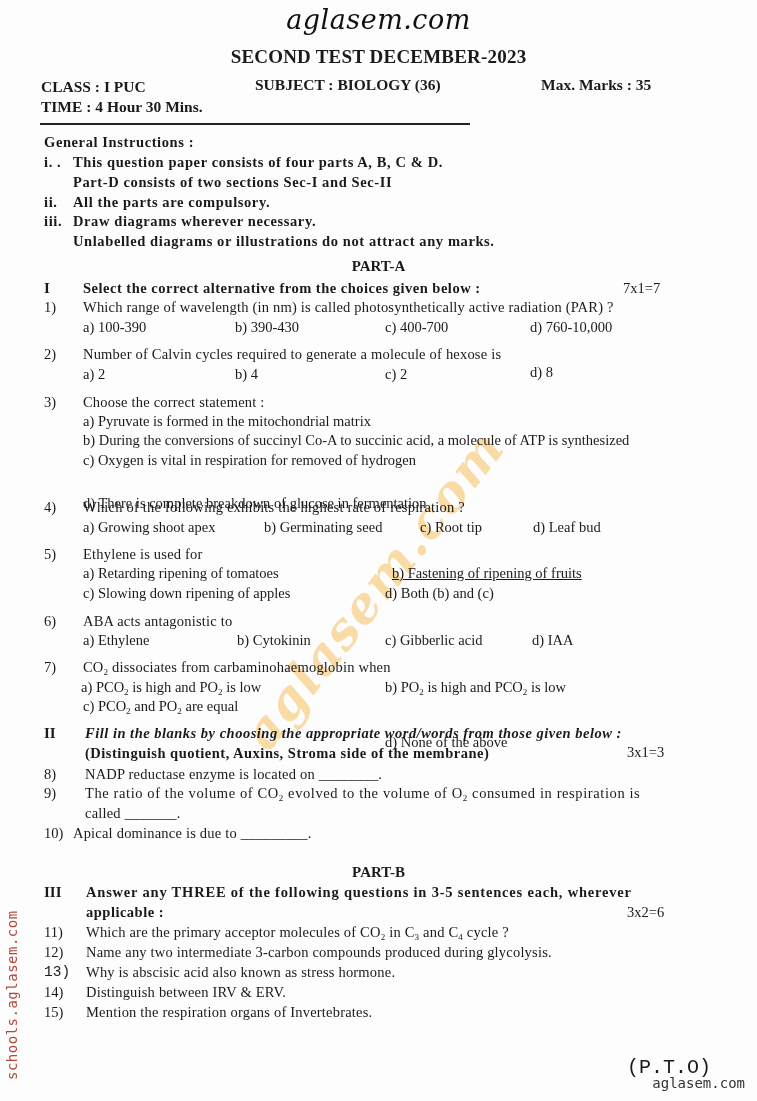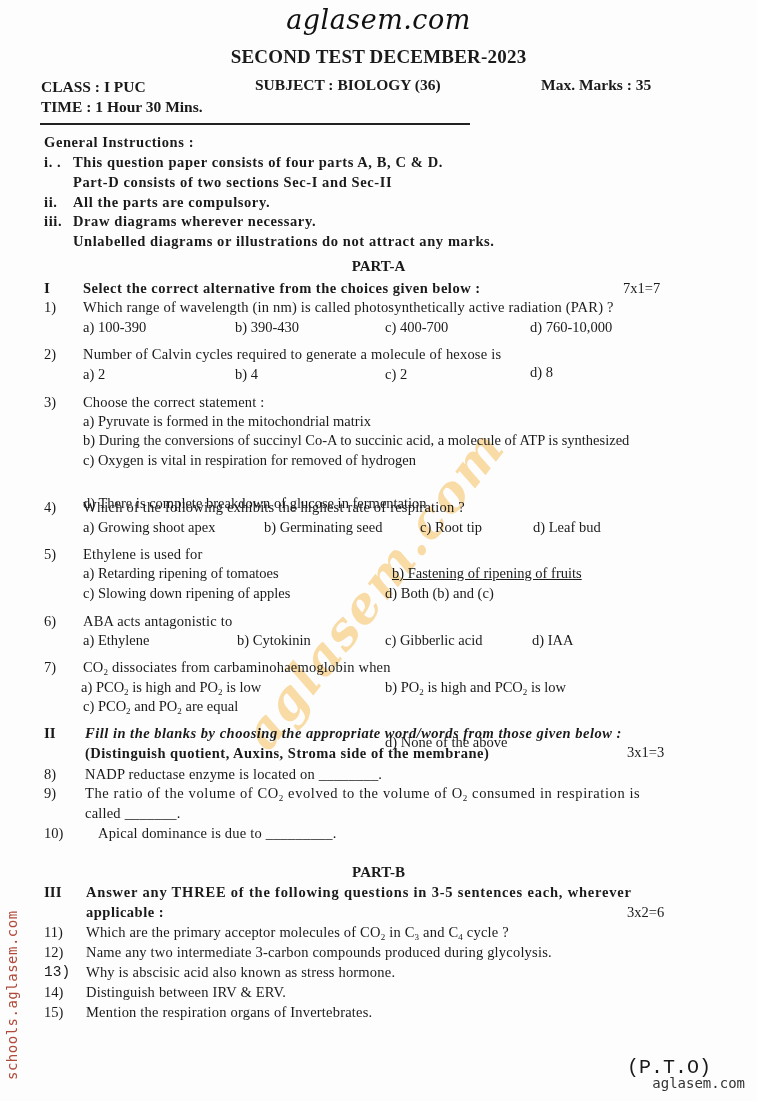--- a/index.html
+++ b/index.html
@@ -31,21 +31,21 @@
 <body>
 
 <div class="abs diag-wm">aglasem.com</div>
 <div class="abs side-wm">schools.aglasem.com</div>
 
 <div class="abs logo">aglasem.com</div>
 <div class="abs title">SECOND TEST DECEMBER-2023</div>
 <div class="abs meta" style="left:41px; top:78px;">CLASS : I PUC</div>
 <div class="abs meta" style="left:255px; top:76px;">SUBJECT : BIOLOGY (36)</div>
 <div class="abs meta" style="left:541px; top:76px;">Max. Marks : 35</div>
-<div class="abs meta" style="left:41px; top:98px;">TIME  : 1 Hour 30 Mins.</div>
+<div class="abs meta" style="left:41px; top:98px;">TIME  : 4 Hour 30 Mins.</div>
 <div class="abs rule"></div>
 
 <div class="abs gi" style="left:44px; top:134px;">General Instructions :</div>
 <div class="abs gi" style="left:44px; top:154px;">i. .</div>
 <div class="abs gi" style="left:73px; top:154px;">This question paper consists of four parts A, B, C &amp; D.</div>
 <div class="abs gi" style="left:73px; top:174px;">Part-D consists of two sections Sec-I and Sec-II</div>
 <div class="abs gi" style="left:44px; top:194px;">ii.</div>
 <div class="abs gi" style="left:73px; top:194px;">All the parts are compulsory.</div>
 <div class="abs gi" style="left:44px; top:213px;">iii.</div>
 <div class="abs gi" style="left:73px; top:213px;">Draw diagrams wherever necessary.</div>
@@ -111,21 +111,21 @@
 <div class="abs marks" style="left:627px; top:744px;">3x1=3</div>
 
 <div class="abs qn" style="left:44px; top:766px;">8)</div>
 <div class="abs qt" style="left:85px; top:766px;">NADP reductase enzyme is located on ________.</div>
 
 <div class="abs qn" style="left:44px; top:785px;">9)</div>
 <div class="abs qt" style="left:85px; top:785px; letter-spacing:0.6px;"><span>The ratio of the volume of CO</span><sub>2</sub><span> evolved to the volume of O</span><sub>2</sub><span> consumed in respiration is</span></div>
 <div class="abs qt" style="left:85px; top:805px;">called _______.</div>
 
 <div class="abs qn" style="left:44px; top:825px;">10)</div>
-<div class="abs qt" style="left:98px; top:825px;">Apical dominance is due to _________.</div>
+<div class="abs qt" style="left:73px; top:825px;">Apical dominance is due to _________.</div>
 
 <div class="abs part" style="top:864px;">PART-B</div>
 <div class="abs sec-num" style="left:44px; top:884px;">III</div>
 <div class="abs sec-text" style="left:86px; top:884px; letter-spacing:0.8px;">Answer any THREE of the following questions in 3-5 sentences each, wherever</div>
 <div class="abs sec-text" style="left:86px; top:904px;">applicable :</div>
 <div class="abs marks" style="left:627px; top:904px;">3x2=6</div>
 
 <div class="abs qn" style="left:44px; top:924px;">11)</div>
 <div class="abs qt" style="left:86px; top:924px;"><span>Which are the primary acceptor molecules of CO</span><sub>2</sub><span> in C</span><sub>3</sub><span> and C</span><sub>4</sub><span> cycle ?</span></div>
 

